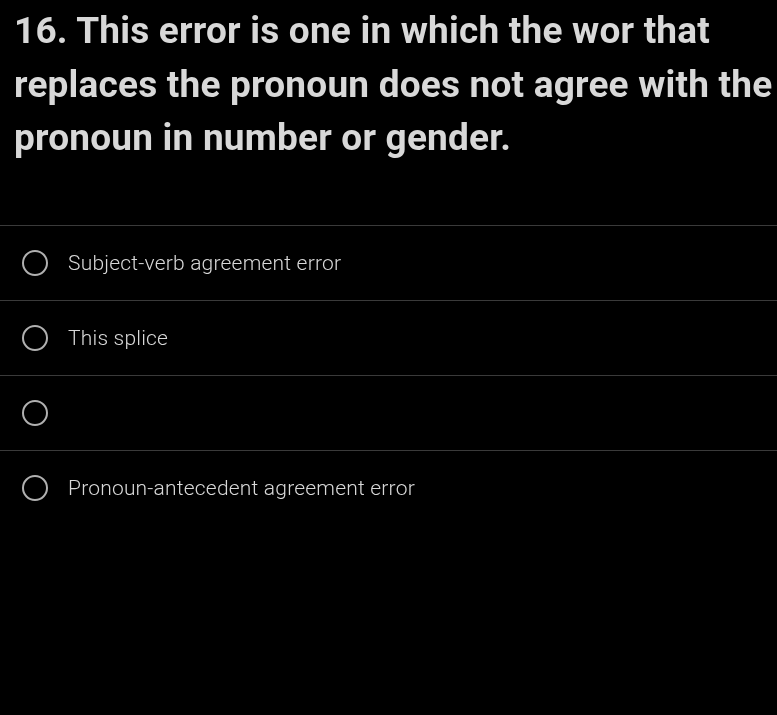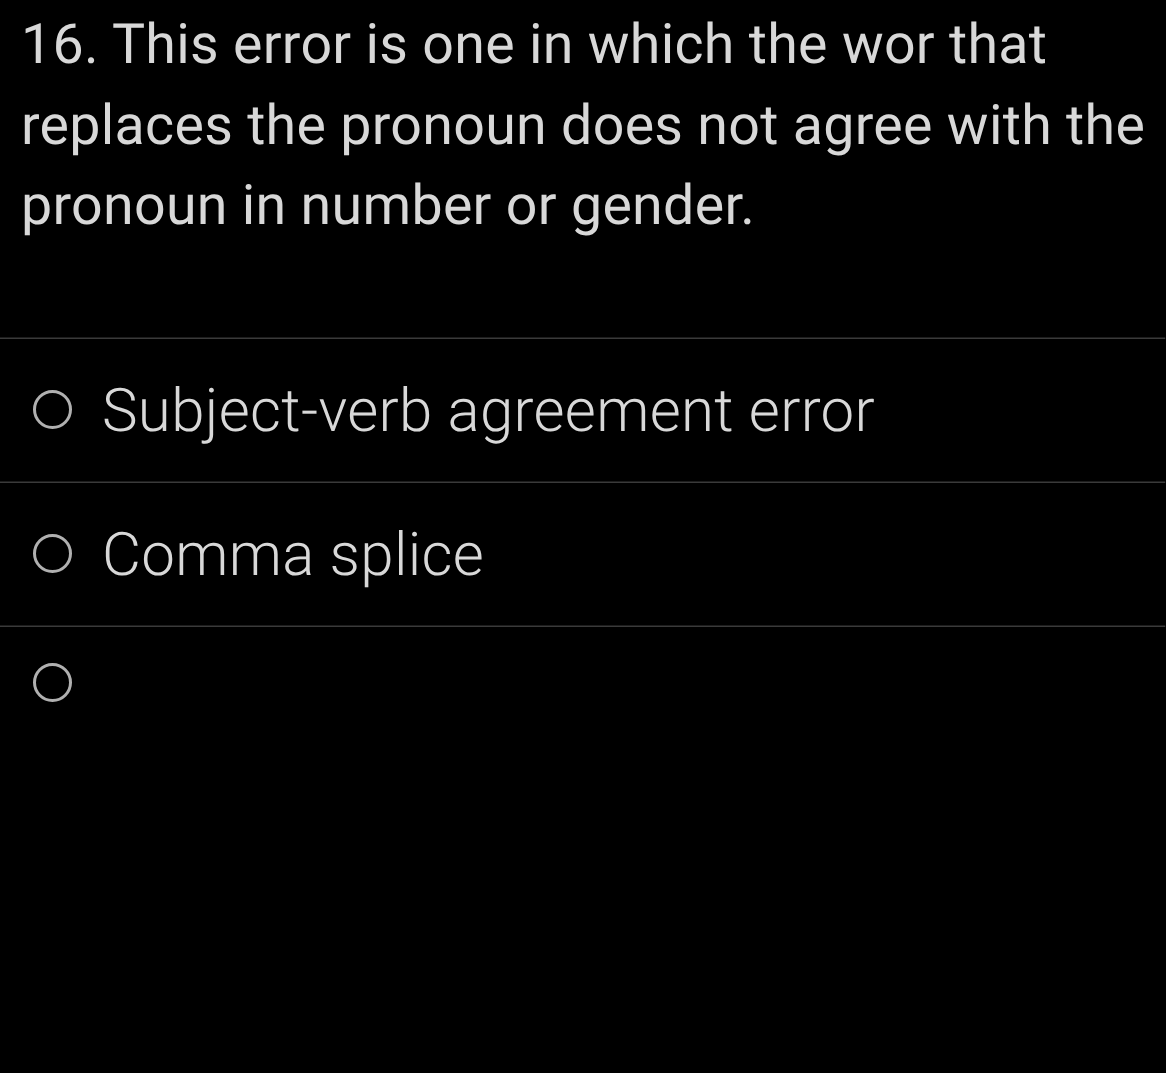--- a/index.html
+++ b/index.html
@@ -11,21 +11,21 @@
       background-color: #000000;
       color: #d8d8d8;
       font-family: -apple-system, BlinkMacSystemFont, "Segoe UI", Roboto, "Helvetica Neue", Arial, sans-serif;
       width: 777px;
       height: 715px;
       overflow: hidden;
       padding: 0;
     }
     .question-text {
       font-size: 37px;
-      font-weight: 400;
+      font-weight: 700;
       line-height: 1.45;
       padding: 4px 0 30px 14px;
       letter-spacing: 0.2px;
     }
     .options-container {
       margin-top: 30px;
     }
     .option-row {
       display: flex;
       align-items: center;
@@ -35,36 +35,40 @@
     }
     .radio-circle {
       width: 26px;
       height: 26px;
       border: 2.5px solid #b0b0b0;
       border-radius: 50%;
       flex-shrink: 0;
       margin-right: 20px;
     }
     .option-label {
-      font-size: 40px;
+      font-size: 21px;
       font-weight: 300;
       color: #d8d8d8;
       letter-spacing: 0.2px;
     }
   </style>
 </head>
 <body>
 
 <div class="question-text">16. This error is one in which the wor that replaces the pronoun does not agree with the pronoun in number or gender.</div>
 
 <div class="options-container">
   <div class="option-row">
     <div class="radio-circle"></div>
     <div class="option-label">Subject-verb agreement error</div>
   </div>
   <div class="option-row">
     <div class="radio-circle"></div>
-    <div class="option-label">Comma splice</div>
+    <div class="option-label">This splice</div>
   </div>
   <div class="option-row">
     <div class="radio-circle"></div>
   </div>
+  <div class="option-row">
+    <div class="radio-circle"></div>
+    <div class="option-label">Pronoun-antecedent agreement error</div>
+  </div>
 </div>
 
 </body></html>

